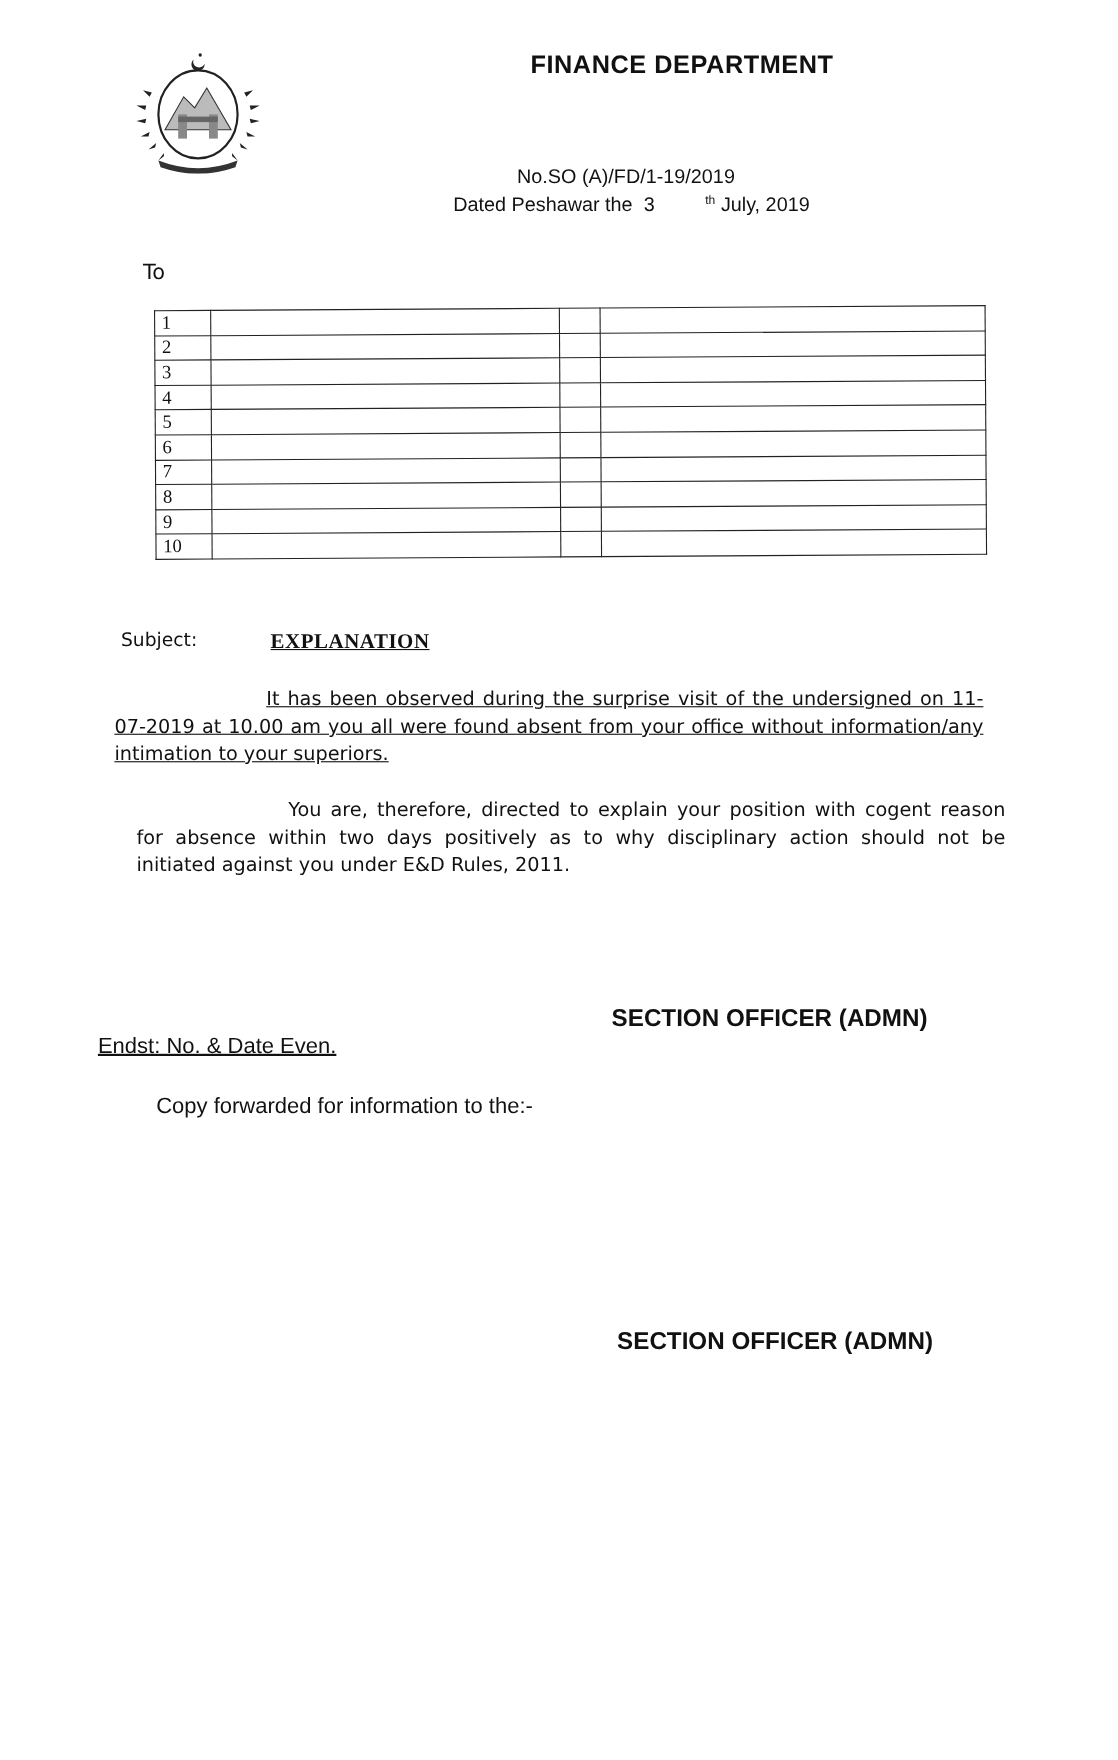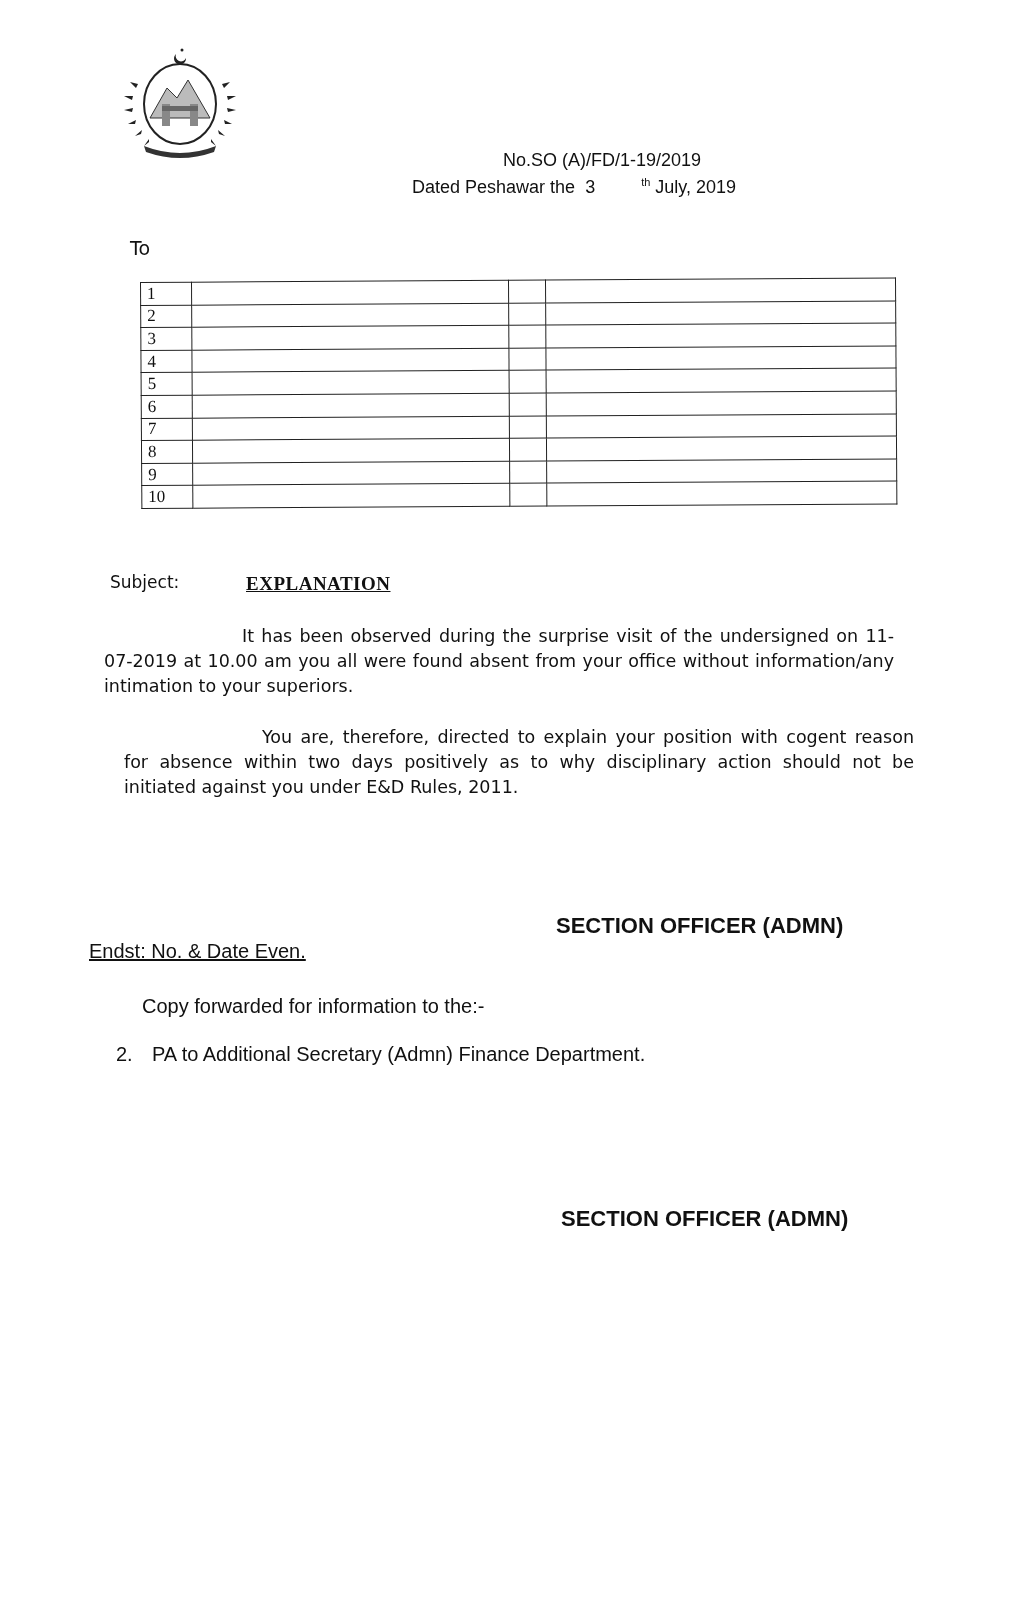--- a/index.html
+++ b/index.html
@@ -5,37 +5,37 @@
   html, body { margin:0; padding:0; background:#ffffff; }
   body { width:1016px; height:1600px; position:relative; overflow:hidden; color:#111; }
   .sans { font-family: "Liberation Sans", sans-serif; }
   .serif { font-family: "Liberation Serif", serif; }
   .dv { font-family: "DejaVu Sans", sans-serif; }
   .abs { position:absolute; }
 
   .logo { left:122px; top:48px; width:116px; height:110px; }
 
   .hdr { left:380px; top:44px; width:480px; text-align:center; font-weight:bold; font-size:23px; line-height:29px; letter-spacing:0.5px; }
-  .refno { left:470px; top:150px; font-size:18px;margin-left:33px; }
+  .refno { left:470px; top:150px; font-size:18px; }
   .dated { left:412px; top:176px; font-size:18px; }
   .dated sup { font-size:11px;padding-left:46px; }
 
   .to { left:130px; top:237px; font-size:19px; }
 
   .tbl { left:140px; top:282px; width:756px; border-collapse:collapse; transform:rotate(-0.35deg); transform-origin:left top; }
   .tbl td { border:1.6px solid #222; height:21.6px; padding:0; font-size:16px; }
   .tbl td.num { width:44px; padding-left:6px; font-family:"Liberation Serif", serif; font-size:17px; line-height:20px; }
   .tbl td.c2 { width:316px; }
   .tbl td.c3 { width:36px; }
 
   .subj-label { left:110px; top:572px; font-size:17px; }
   .subj-title { left:246px; top:573px; font-size:19px; font-weight:bold; text-decoration:underline; letter-spacing:0.5px; }
 
   .para { left:104px; width:790px; font-size:17.5px; line-height:25px; text-align:justify; }
-  .p1 { top:624px; }
+  .p1 { top:624px;text-decoration:underline; }
   .p2 { top:725px;margin-left:20px; }
   .indent { display:inline-block; width:138px; }
 
   .sig1 { left:556px; top:913px; font-size:22px; font-weight:bold; }
   .endst { left:89px; top:940px; font-size:20px; text-decoration:underline; }
   .copy { left:118px; top:995px; font-size:20px;margin-left:24px; }
   .list { left:116px; top:1040px; font-size:20px; line-height:28px; }
   .list div span.n { display:inline-block; width:36px; }
   .sig2 { left:561px; top:1206px; font-size:22px; font-weight:bold; }
 </style>
@@ -61,20 +61,21 @@
 
     <rect x="40" y="56" width="8" height="22" fill="#888"></rect>
     <rect x="68" y="56" width="8" height="22" fill="#888"></rect>
     <rect x="40" y="58" width="36" height="5" fill="#666"></rect>
 
     <path d="M22 98 Q58 112 94 98 L92 104 Q58 116 24 104 Z" fill="#333"></path>
   </svg>
 </div>
 
 <div class="abs hdr sans">
+  <div>FINANCE DEPARTMENT</div>
 </div>
 
 <div class="abs refno sans">No.SO (A)/FD/1-19/2019</div>
 <div class="abs dated sans">
   <span>Dated Peshawar the</span>&nbsp;
   <span>3</span><sup>th</sup>
   <span>July, 2019</span>
 </div>
 
 <div class="abs to dv">To</div>
@@ -152,16 +153,15 @@
 </div>
 <div class="abs para p2 dv">
   <span class="indent"></span><span>You are, therefore, directed to explain your position with cogent reason for absence within two days positively as to why disciplinary action should not be initiated against you under E&amp;D Rules, 2011.</span>
 </div>
 
 <div class="abs sig1 sans">SECTION OFFICER (ADMN)</div>
 
 <div class="abs endst sans">Endst: No. &amp; Date Even.</div>
 <div class="abs copy sans">Copy forwarded for information to the:-</div>
 <div class="abs list sans">
-  <div><span class="n">2.</span><span>PA to Additional Secretary (Admn) Finance Department.</span></div>
 </div>
 
 <div class="abs sig2 sans">SECTION OFFICER (ADMN)</div>
 
 </body></html>

